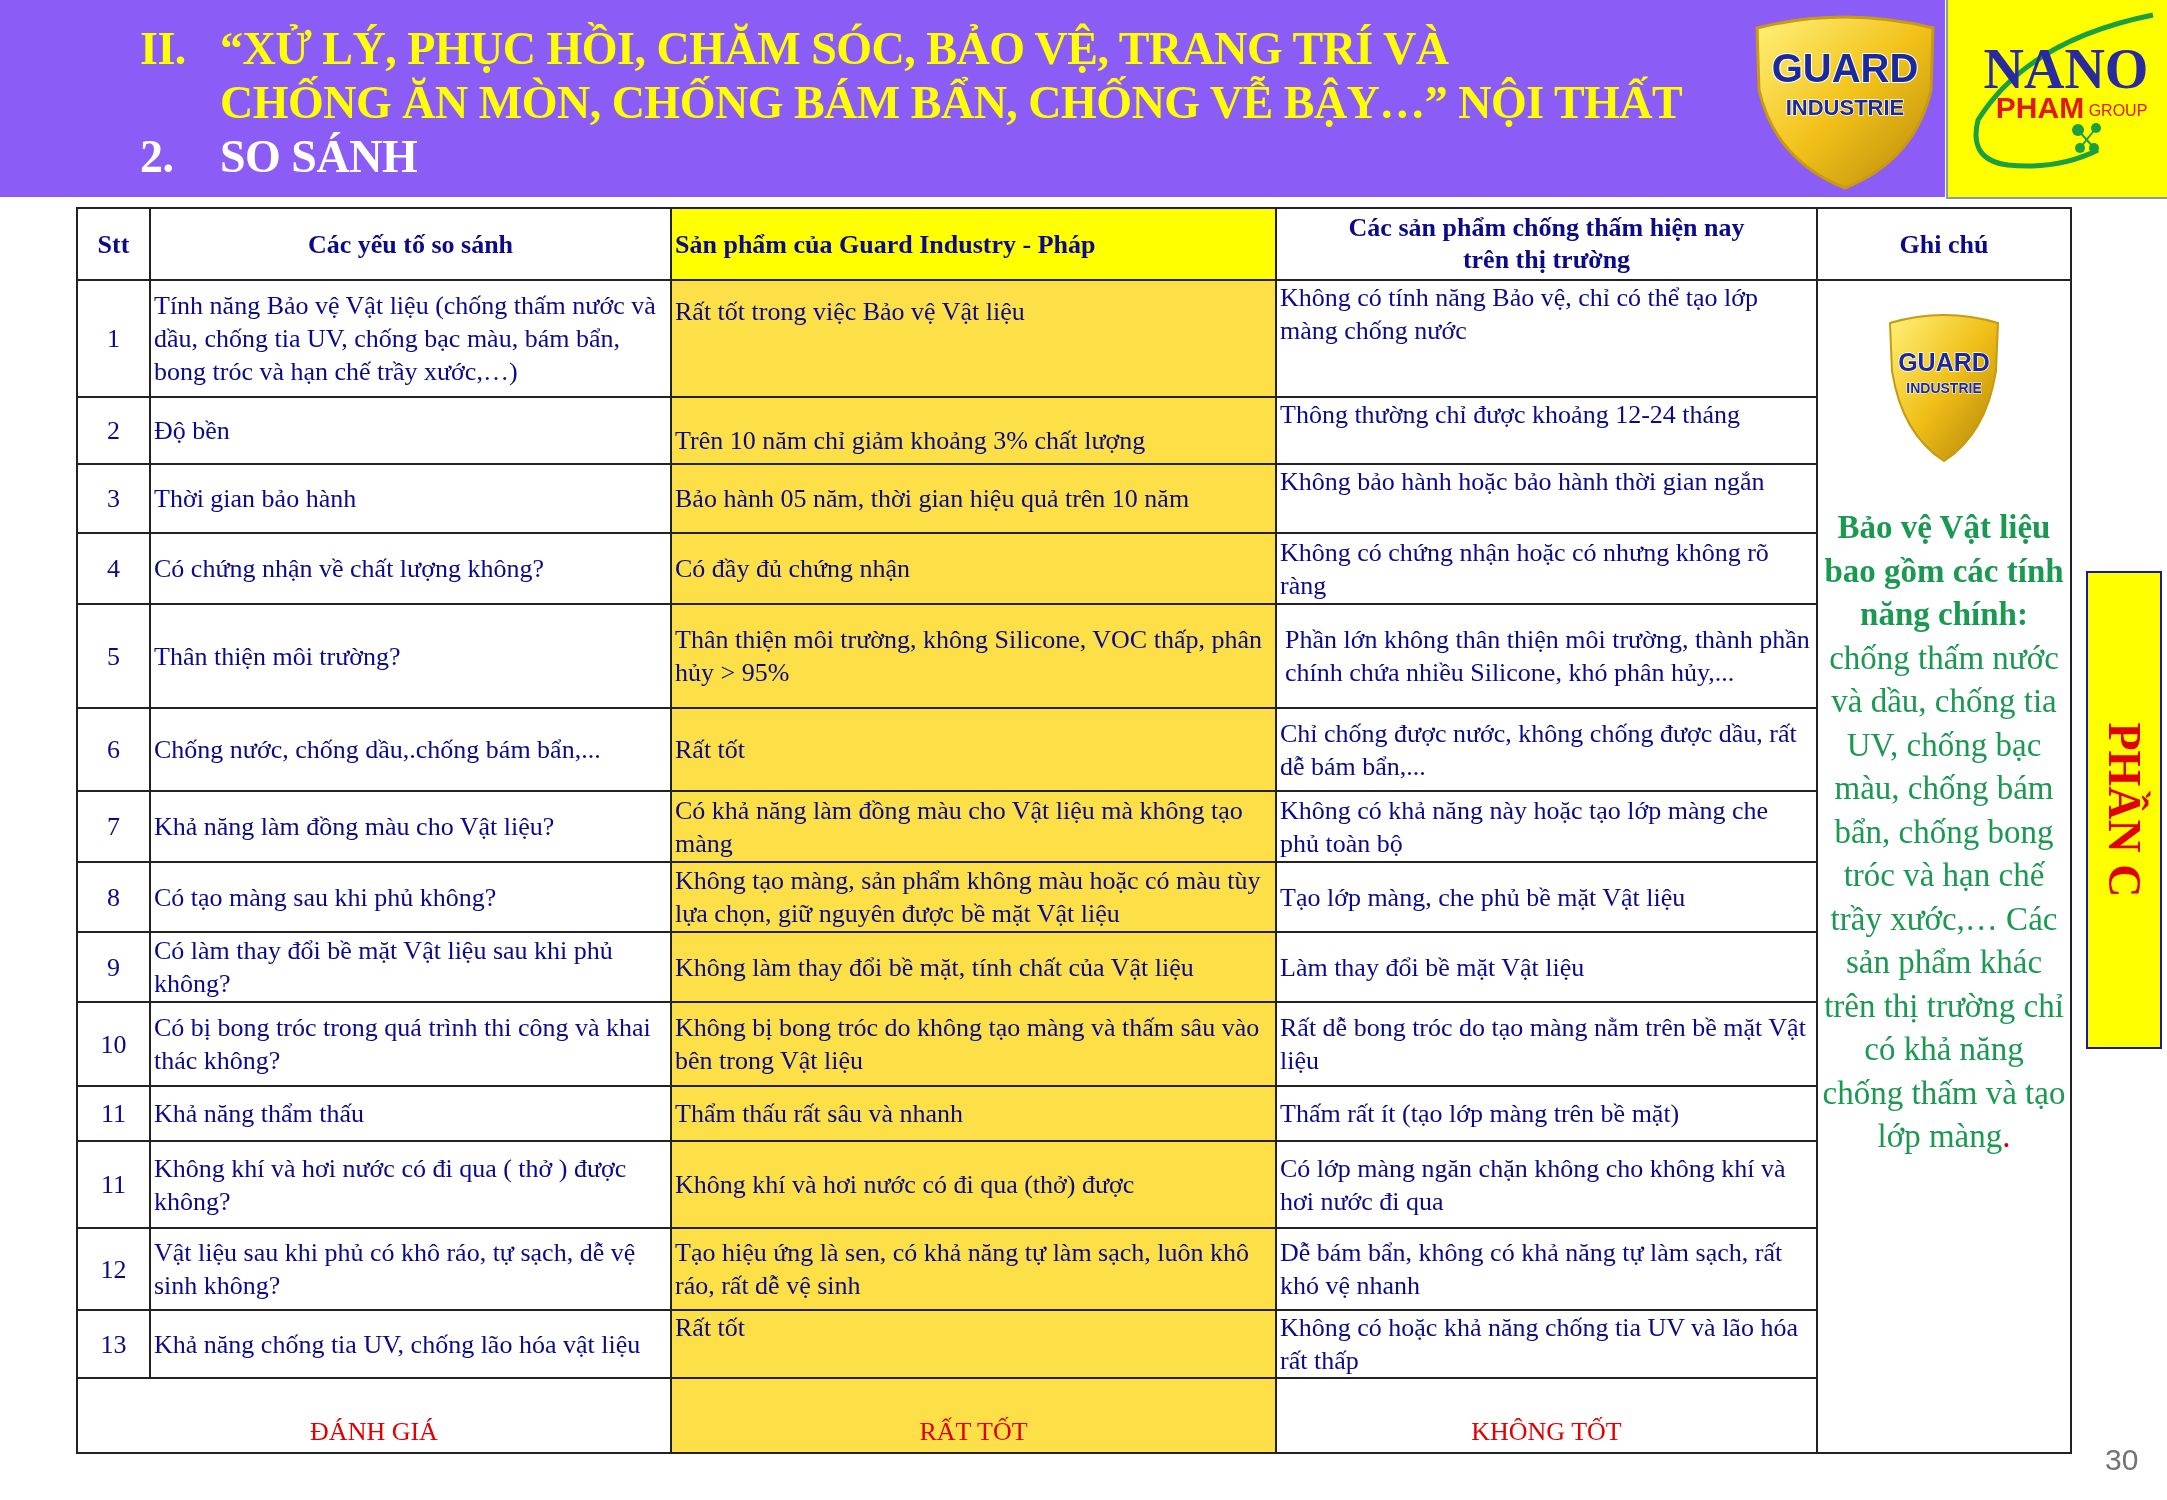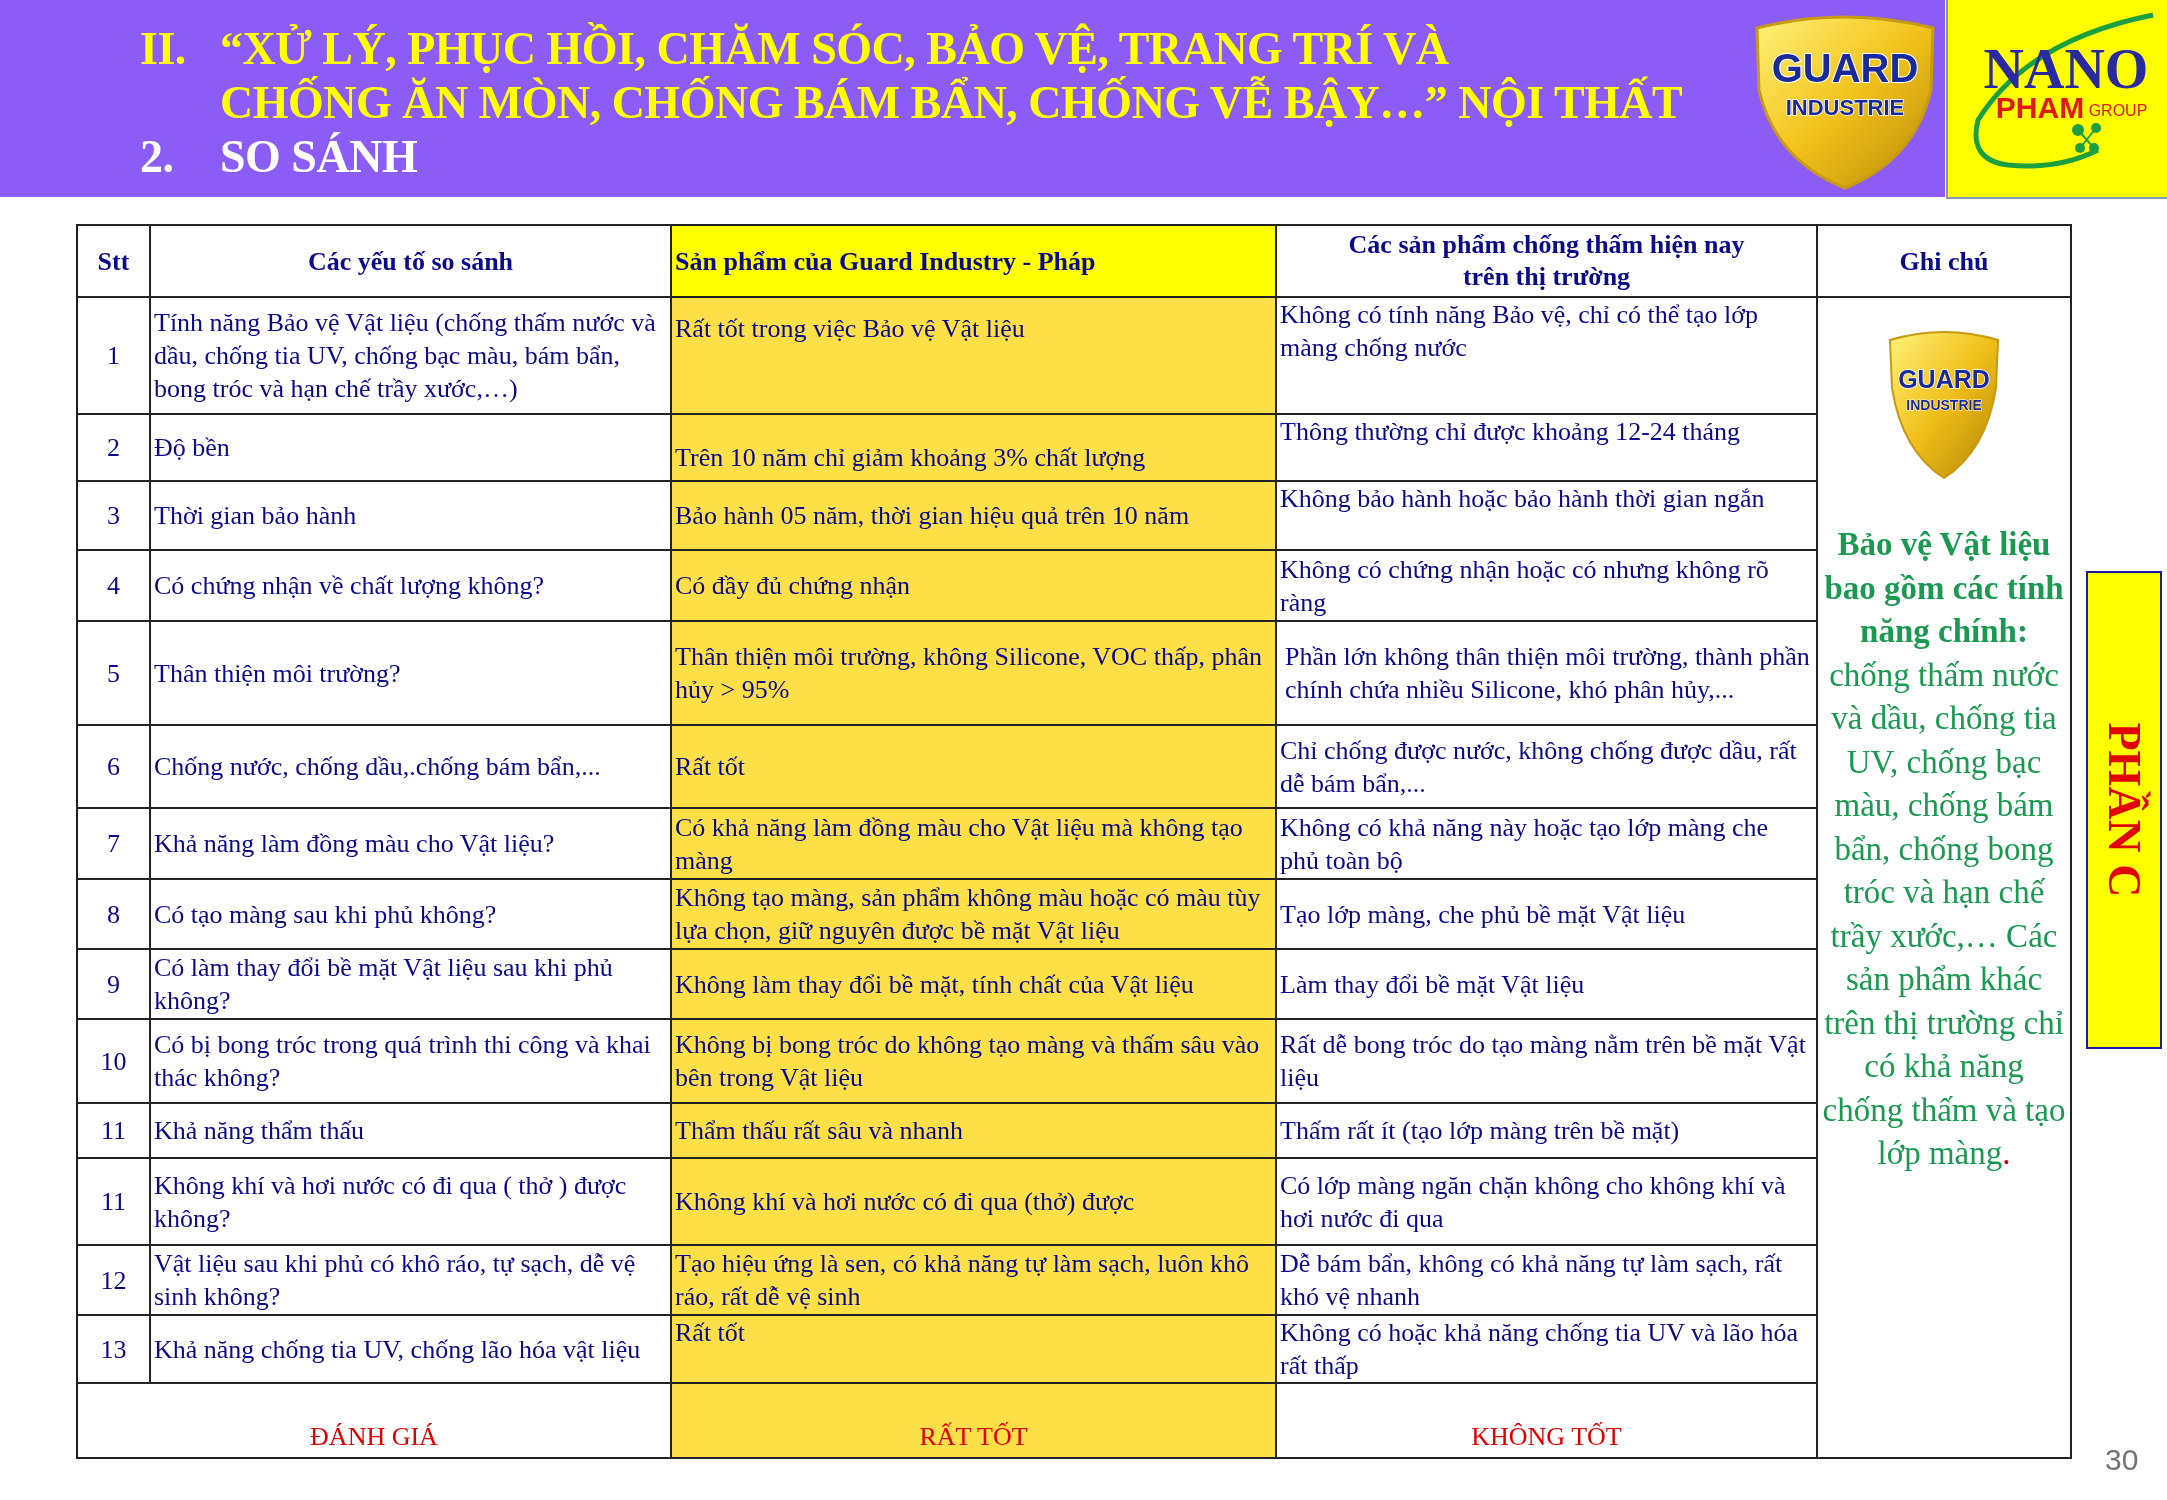--- a/index.html
+++ b/index.html
@@ -25,21 +25,21 @@
     position: absolute; left: 1748px; top: 10px; width: 110px; height: 180px;
   }
   .nano-box {
     position: absolute; left: 1946px; top: 0; width: 221px; height: 197px;
     background: #ffff00; border-left: 2px solid #8899aa; border-bottom: 2px solid #8899aa;
   }
 
   table.cmp {
     position: absolute; left: 76px; top: 207px; width: 1994px;
     border-collapse: collapse; table-layout: fixed;
-    font-family: "Liberation Serif", serif; color: #0a0a8a; margin-top: 17px;
+    font-family: "Liberation Serif", serif; color: #0a0a8a;
   }
   table.cmp td, table.cmp th {
     border: 2px solid #222; vertical-align: middle; padding: 0 3px;
     font-size: 26px; line-height: 33px; font-weight: normal; text-align: left;
   }
   table.cmp th { font-weight: bold; text-align: center; color: #0a0a8a; height: 70px; }
   table.cmp th.y { background: #ffff00; text-align: left; }
   td.stt { text-align: center !important; }
   td.y { background: #fde047; }
   td.top { vertical-align: top !important; }
@@ -211,21 +211,21 @@
       <td>Khả năng thẩm thấu</td>
       <td class="y">Thẩm thấu rất sâu và nhanh</td>
       <td>Thấm rất ít (tạo lớp màng trên bề mặt)</td>
     </tr>
     <tr style="height:87px">
       <td class="stt">11</td>
       <td>Không khí và hơi nước có đi qua ( thở )  được không?</td>
       <td class="y">Không khí và hơi nước có đi qua (thở) được</td>
       <td>Có lớp màng ngăn chặn không cho không  khí và hơi nước đi qua</td>
     </tr>
-    <tr style="height:70px">
+    <tr style="height:82px">
       <td class="stt">12</td>
       <td>Vật liệu sau khi phủ có khô ráo, tự sạch, dễ vệ sinh không?</td>
       <td class="y">Tạo hiệu ứng là sen, có khả năng tự làm sạch, luôn khô ráo, rất dễ vệ sinh</td>
       <td>Dễ bám bẩn, không có khả năng tự làm  sạch, rất khó vệ nhanh</td>
     </tr>
     <tr style="height:50px">
       <td class="stt">13</td>
       <td>Khả năng chống tia UV, chống lão hóa vật liệu</td>
       <td class="y top">Rất tốt</td>
       <td>Không có hoặc khả năng chống tia UV và  lão hóa rất thấp</td>

